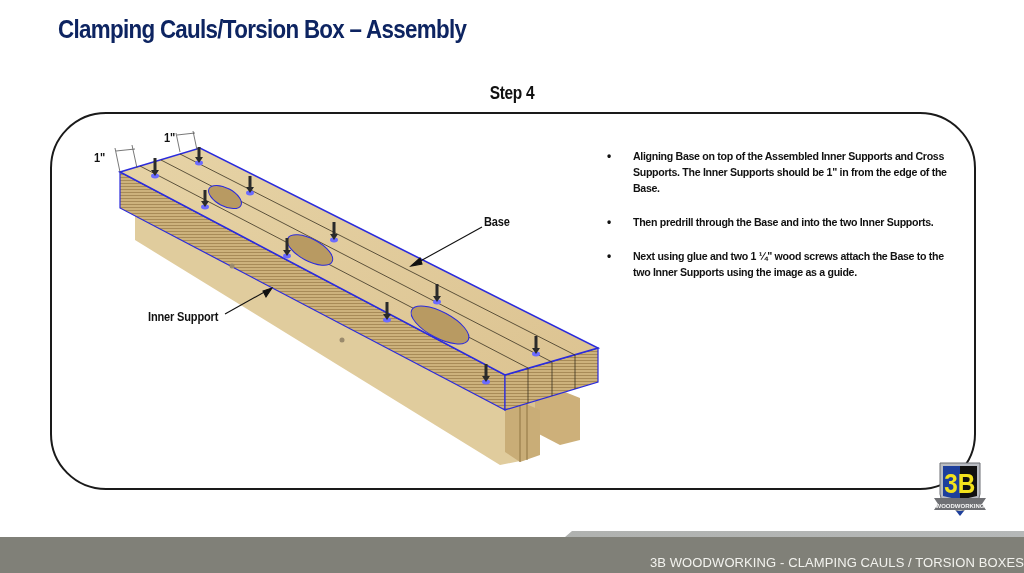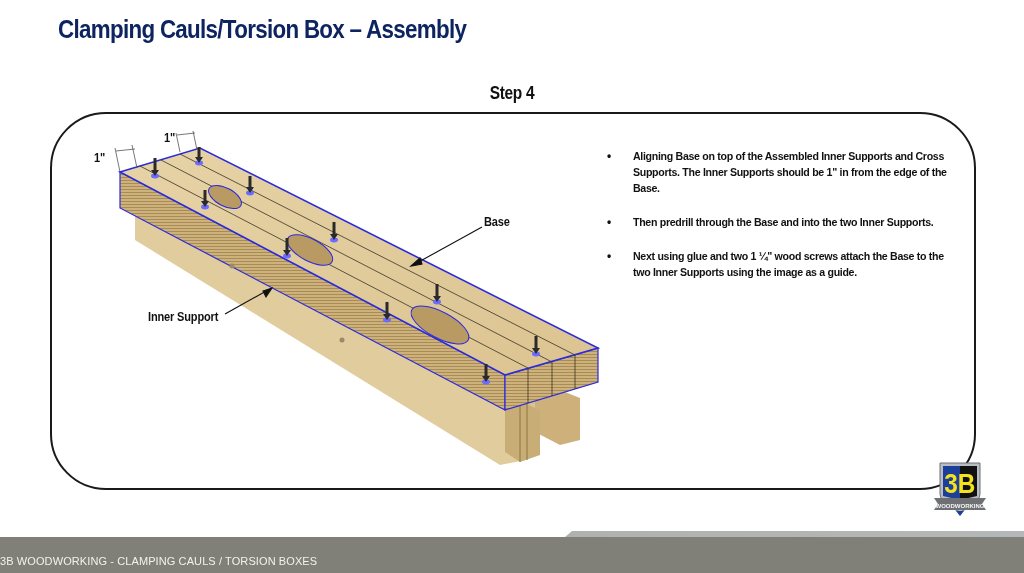--- a/index.html
+++ b/index.html
@@ -9,21 +9,21 @@
   .frame { position:absolute; left:50px; top:112px; width:926px; height:378px; border:2px solid #1a1a1a; border-radius:56px; box-sizing:border-box; }
   .drawing { position:absolute; left:60px; top:120px; width:560px; height:360px; }
   .label { position:absolute; font-weight:bold; font-size:13px; color:#111; transform:scaleX(0.85); transform-origin:left center; white-space:nowrap; letter-spacing:-0.2px; }
   .instructions { position:absolute; left:606px; top:148px; width:350px; margin:0; padding:0; list-style:none; }
   .instructions li { position:relative; padding-left:27px; margin-bottom:18px; font-weight:bold; font-size:11.8px; line-height:16px; color:#111; letter-spacing:-0.35px; }
   .instructions li .bullet { position:absolute; left:1px; top:0; font-size:12px; }
   .instructions li .txt { display:block; transform:scaleX(0.9); transform-origin:left top; width:111%; }
   .logo { position:absolute; left:932px; top:460px; width:56px; height:58px; }
   .footer-accent { position:absolute; left:0; top:531px; width:1024px; height:10px; }
   .footer { position:absolute; left:0; top:537px; width:1024px; height:36px; background:#808078; }
-  .footer-text { position:absolute; left:0; width:1024px; top:555px; text-align:left; font-size:11px; color:#f2f2ee; letter-spacing:0.1px; }
+  .footer-text { position:absolute; left:0; width:1024px; top:555px; text-align:right; font-size:13px; color:#f2f2ee; letter-spacing:0.1px; }
 </style>
 </head>
 <body>
 
 <div class="title">Clamping Cauls/Torsion Box – Assembly</div>
 <div class="step">Step 4</div>
 
 <div class="frame"></div>
 
 <svg class="drawing" viewBox="60 120 560 360" xmlns="http://www.w3.org/2000/svg">

